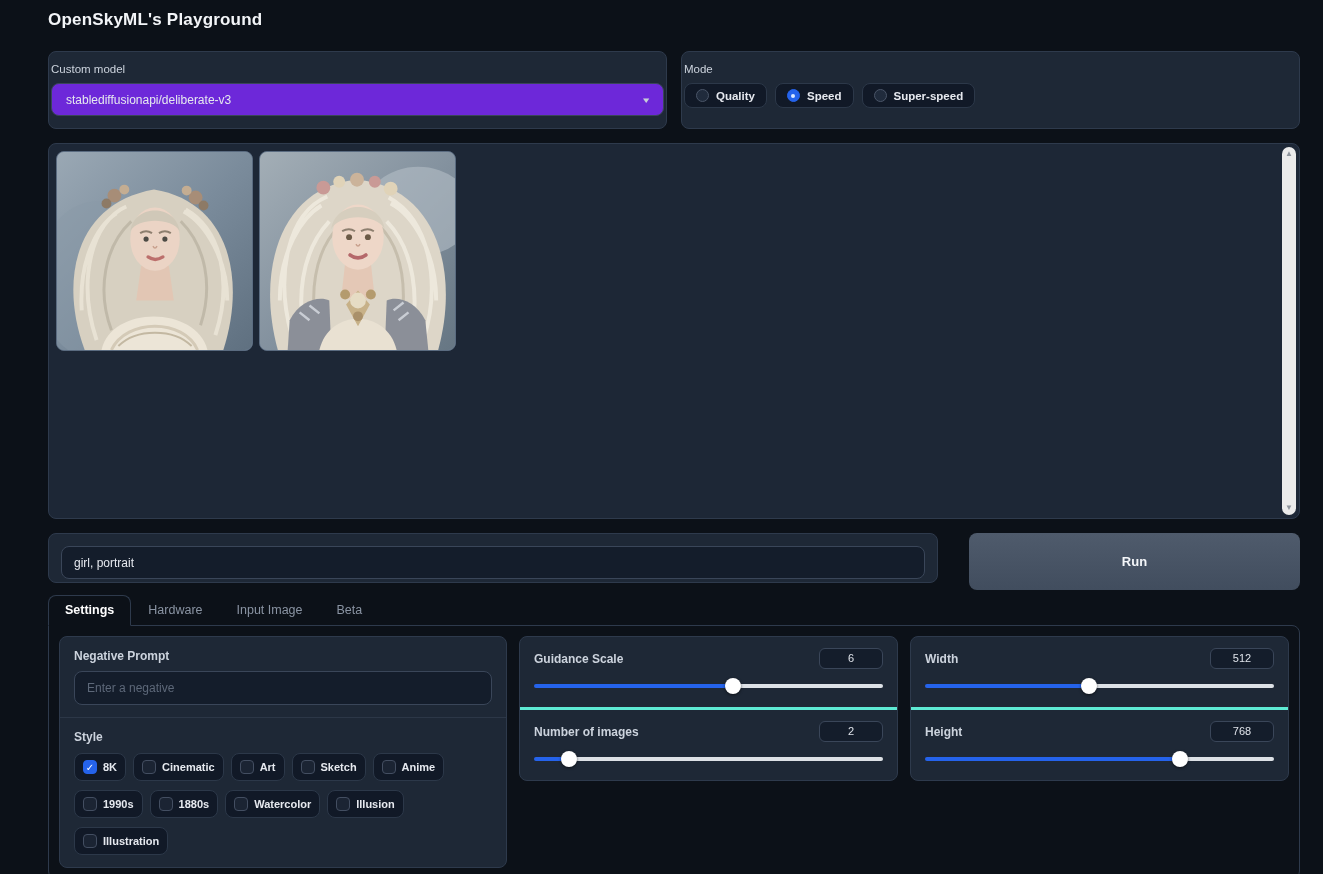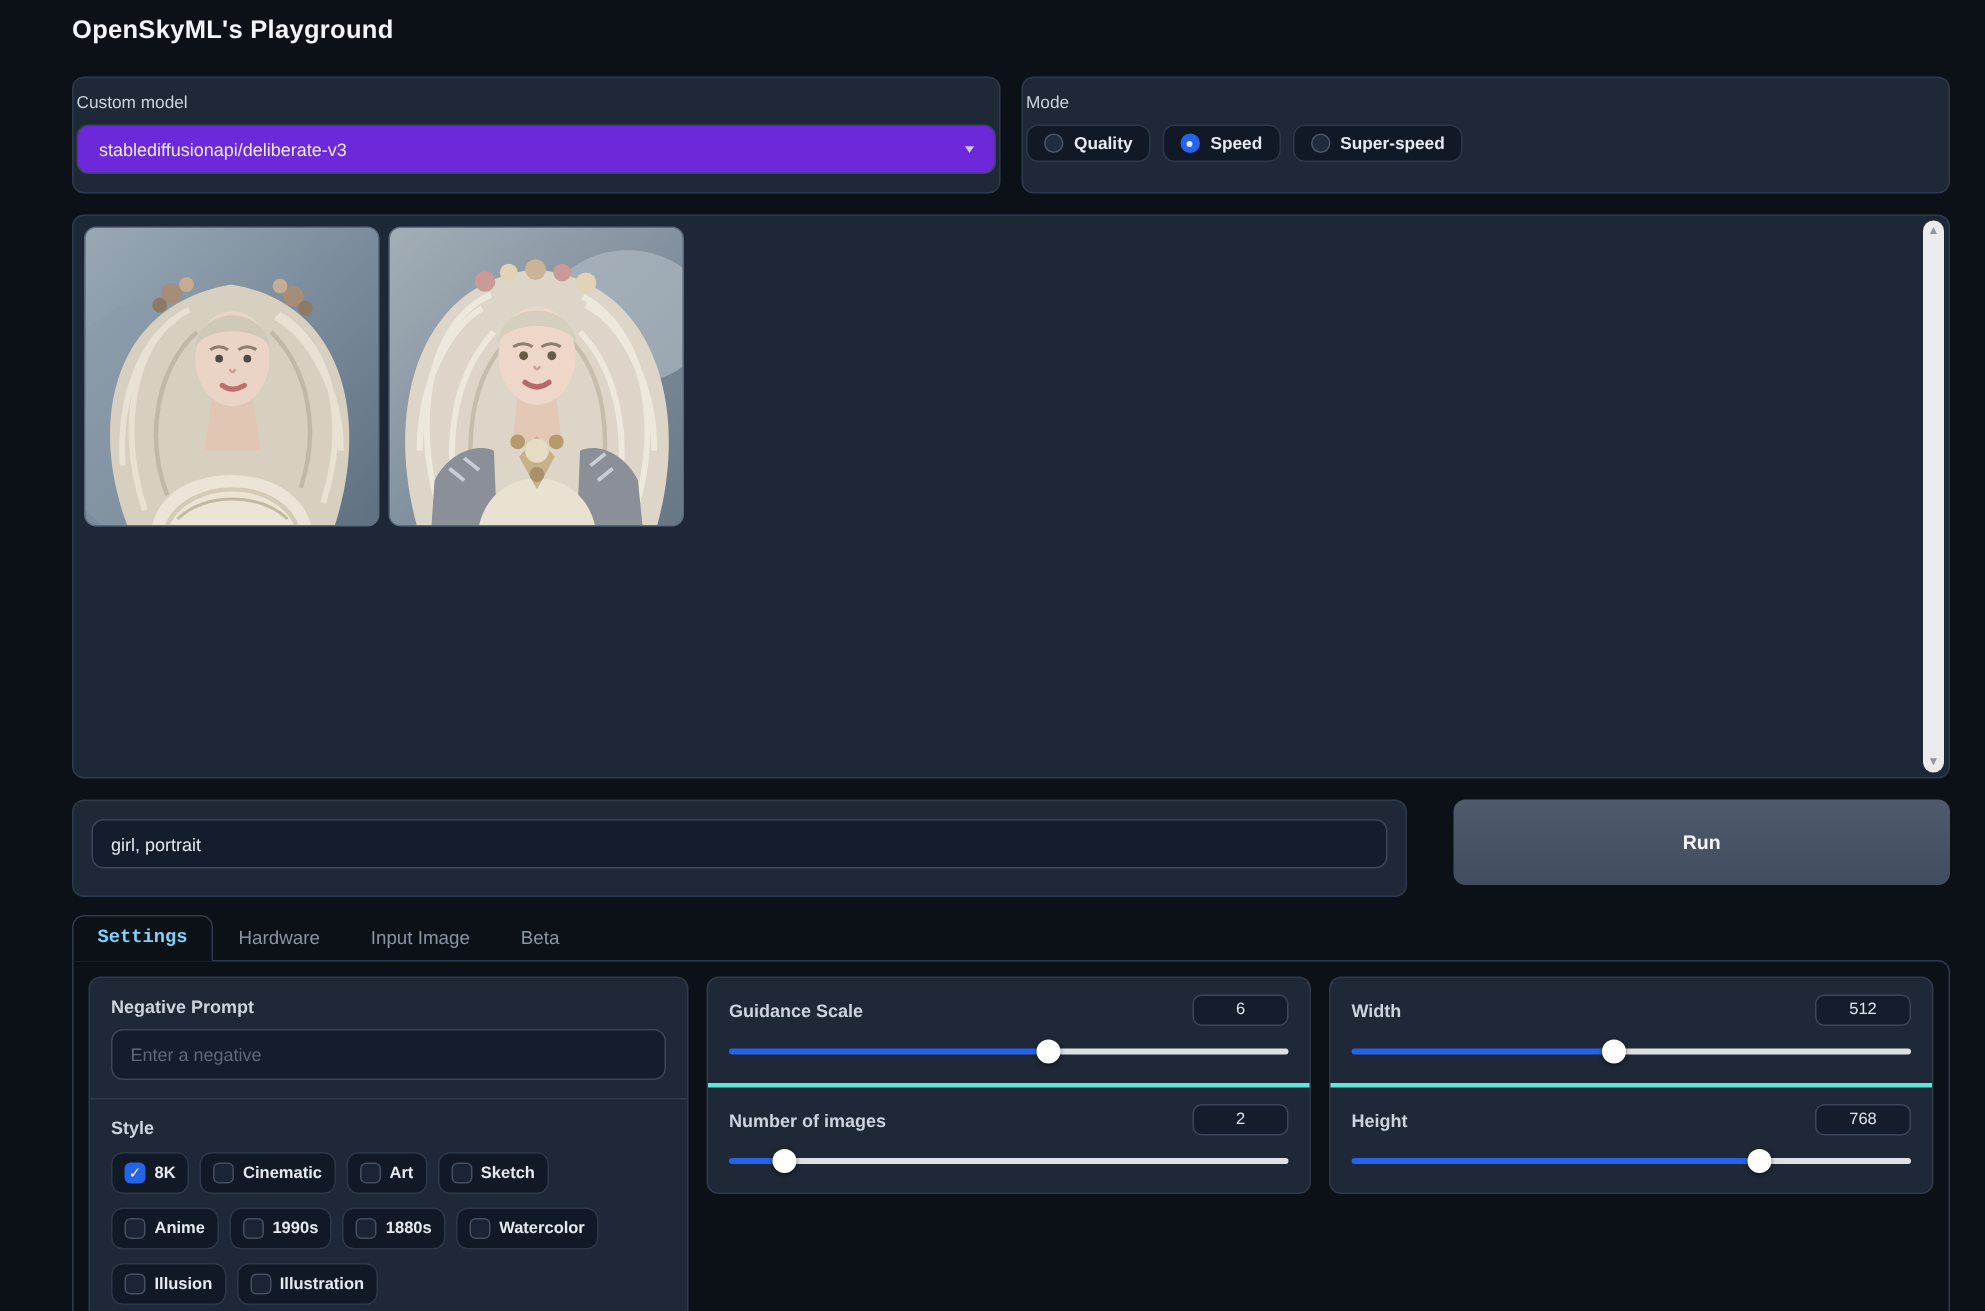--- a/index.html
+++ b/index.html
@@ -27,37 +27,37 @@
   .radio.on::after { content:""; position:absolute; left:3.5px; top:3.5px; width:4px; height:4px; border-radius:50%; background:#dce9ff; }
 
   .gallery { margin-top:14px; height:376px; background:#1d2736; position:relative; padding:7px; }
   .thumbs { display:flex; gap:6px; }
   .thumb { width:197px; height:200px; border-radius:8px; overflow:hidden; border:1px solid #5a6b80; cursor:pointer; background:#77889a; }
   .thumb svg { display:block; width:100%; height:100%; }
   .vscroll { position:absolute; top:3px; bottom:3px; right:3px; width:14px; background:#ebebeb;
     border-radius:7px; display:flex; flex-direction:column; justify-content:space-between; align-items:center; cursor:pointer; }
   .vscroll .arr { font-size:8px; color:#8f959d; line-height:14px; height:14px; }
 
-  .prompt-row { margin-top:14px; display:flex; gap:31px; height:65px; }
+  .prompt-row { margin-top:14px; display:flex; gap:31px; height:50px; }
   .prompt-panel { flex:1; padding:12px; }
   .text-input { width:100%; height:33px; background:#141d2b; border:1px solid #3a4659; border-radius:8px;
     color:#e6e9ef; font-size:12px; padding:0 12px; font-family:inherit; outline:none; }
   .text-input::placeholder { color:#5d6879; }
   .run-btn { width:331px; height:57px; border:none; border-radius:8px; cursor:pointer;
     background:linear-gradient(180deg,#4f5b6c,#414d5e); color:#f4f6f9; font-size:13px; font-weight:700; font-family:inherit; }
 
   .tabs { margin-top:12px; }
   .tabbar { display:flex; position:relative; z-index:1; }
   .tab { padding:7px 16px; font-size:12.5px; font-weight:500; color:#8a94a3; cursor:pointer; border:1px solid transparent; }
-  .tab.active { color:#7dd3fc; font-weight:700; background:#0c1118; border:1px solid #2e3a4c;
-    border-bottom-color:#0c1118; border-radius:8px 8px 0 0; margin-bottom:-1px;font-family:Liberation Mono, monospace; }
+  .tab.active { color:#ffffff; font-weight:700; background:#0c1118; border:1px solid #2e3a4c;
+    border-bottom-color:#0c1118; border-radius:8px 8px 0 0; margin-bottom:-1px; }
   .tab-content { border:1px solid #2e3a4c; border-radius:0 8px 8px 8px; padding:10px; display:flex; gap:12px;
     align-items:flex-start; min-height:234px; }
 
-  .left-panel { width:400px; padding:12px 14px; }
+  .left-panel { width:448px; padding:12px 14px; }
   .neg-input { height:34px; margin-bottom:0; }
   .divider { border:none; border-top:1px solid #2c3747; margin:12px -14px; }
   .cbx-wrap { display:flex; flex-wrap:wrap; gap:7px; row-gap:9px; margin-top:9px; }
   .cchip { display:inline-flex; align-items:center; gap:6px; background:#111927; border:1px solid #2c3849;
     border-radius:8px; padding:6px 8px; cursor:pointer; }
   .cbox { width:14px; height:14px; border-radius:4px; background:#1b2433; border:1.5px solid #434e61;
     display:flex; align-items:center; justify-content:center; font-size:10px; color:#fff; }
   .cbox.on { background:#2563eb; border-color:#2563eb; }
   .cchip .chip-label { font-size:11px; }
 

